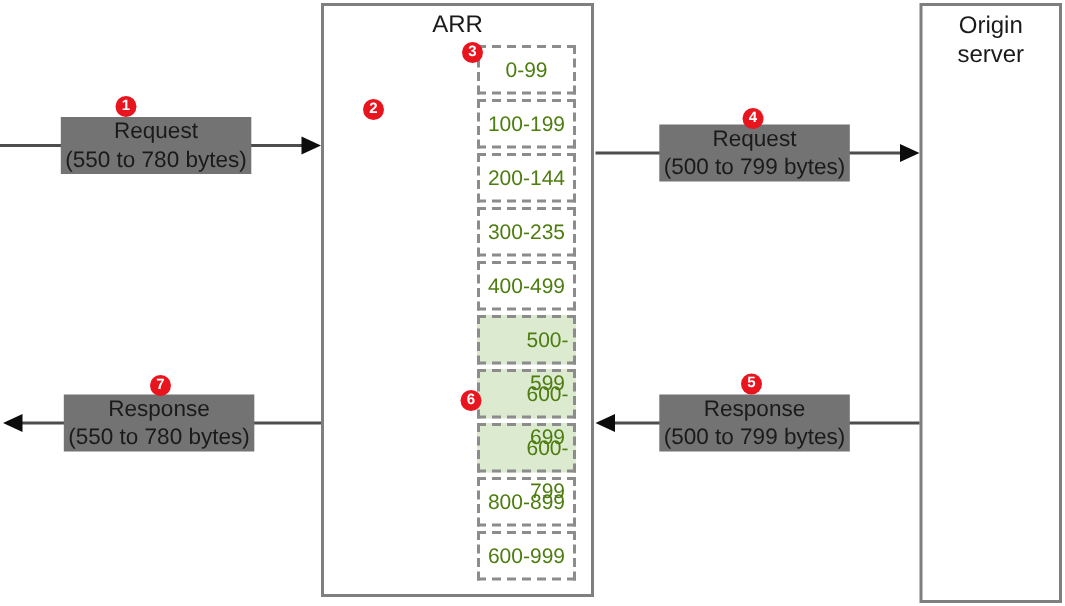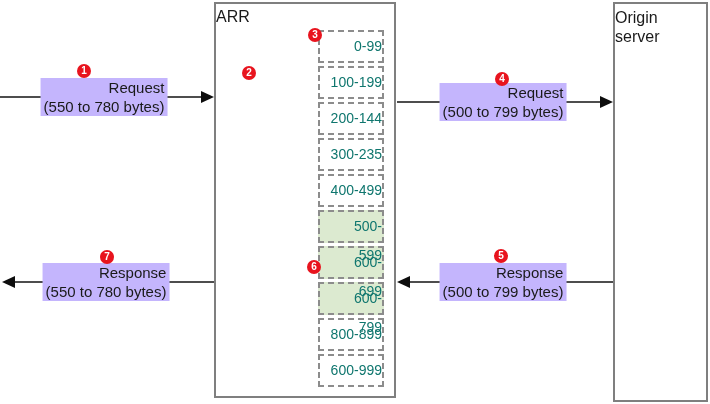--- a/index.html
+++ b/index.html
@@ -11,61 +11,62 @@
     position: relative;
     width: 710px;
     height: 404px;
     background: #ffffff;
     overflow: hidden;
   }
   .outer-box {
     position: absolute;
     border: 2px solid var(--border-gray, #7f7f7f);
     background: #ffffff;
+    text-align: center;
   }
   #arr-box   { left: 214px; top: 2px; width: 182px; height: 396px; padding-top: 3px; }
   #origin-box{ left: 613px; top: 2px; width: 95px;  height: 400px; padding-top: 4px; }
   .box-title { font-size: 16px; line-height: 19px; color: #1a1a1a; }
 
   #segment-stack {
     position: absolute;
     left: 318px; top: 30px; width: 66px;
   }
   .segment {
     height: 33px;
     margin-bottom: 3px;
     border: 2px dashed var(--dash-gray, #8c8c8c);
     background: #ffffff;
     font-size: 14px;
     line-height: 29px;
-    text-align: right;
-    color: #0f766e;
+    text-align: center;
+    color: #4d7c0f;
   }
   .segment.highlighted { background: var(--highlight-green, #dcead0); padding-left: 28px; }
 
   .flow-line {
     position: absolute;
     height: 2px;
     background: var(--line-gray, #4d4d4d);
   }
   .arrow-head {
     position: absolute;
     width: 0; height: 0;
     border-top: 6px solid transparent;
     border-bottom: 6px solid transparent;
   }
   .arrow-head.right { border-left: 13px solid #0d0d0d; }
   .arrow-head.left  { border-right: 13px solid #0d0d0d; }
 
   .flow-label {
     position: absolute;
     transform: translateX(-50%);
-    background: #c4b5fd;
+    background: #737373;
     padding: 0 3px;
-    text-align: right;
+    text-align: center;
     font-size: 15px;
     line-height: 19px;
     color: #1a1a1a;
     white-space: nowrap;
     z-index: 2;
   }
   .badge {
     position: absolute;
     width: 14px; height: 14px;
     border-radius: 50%;

